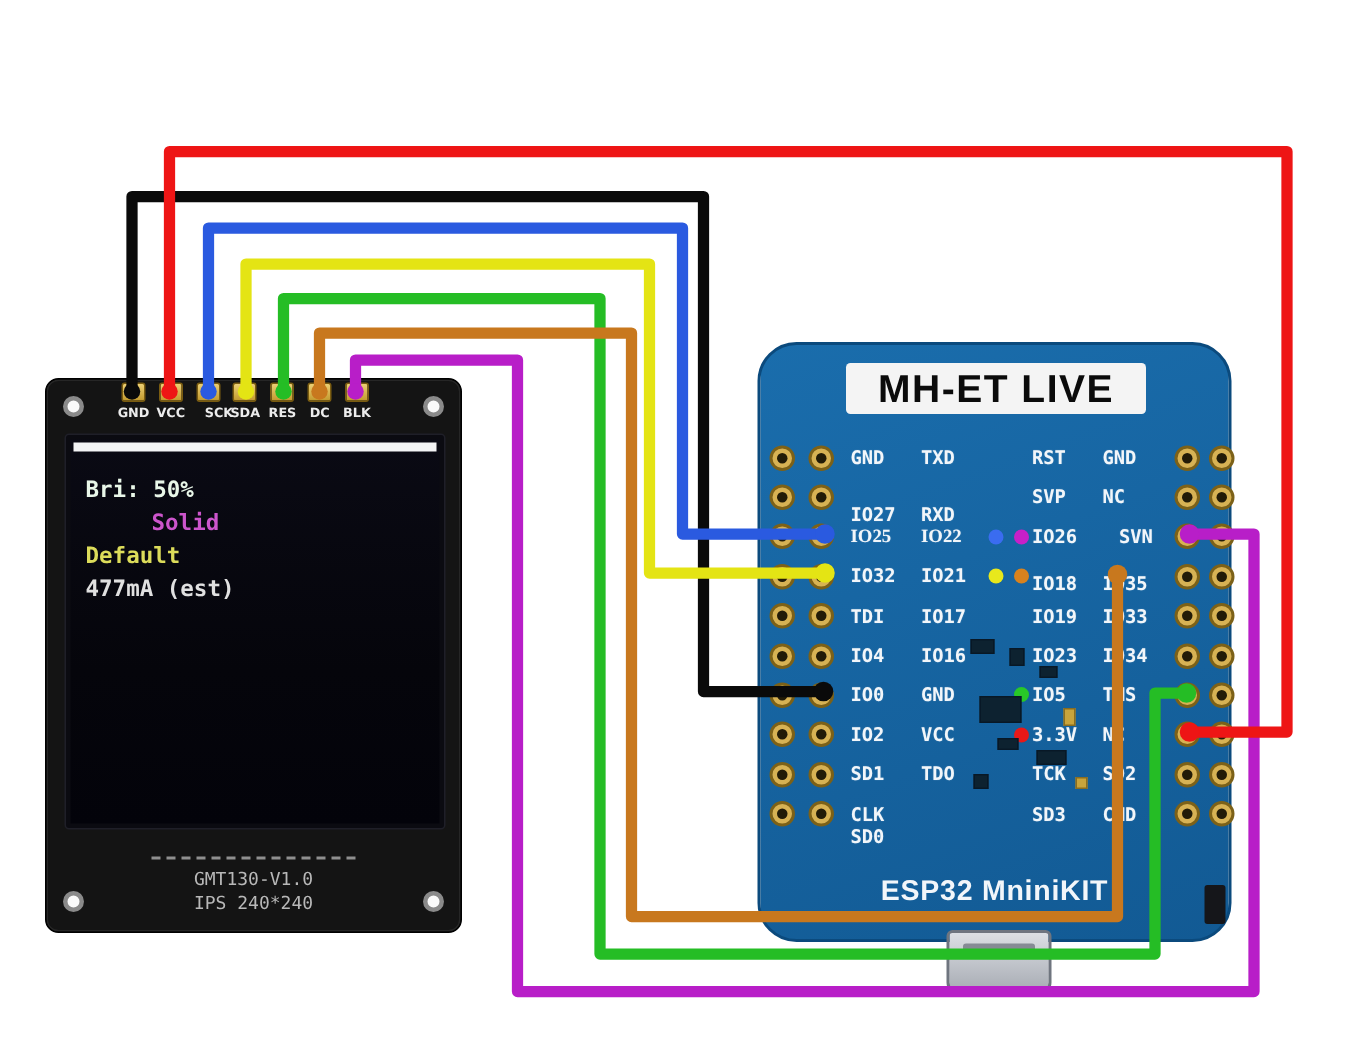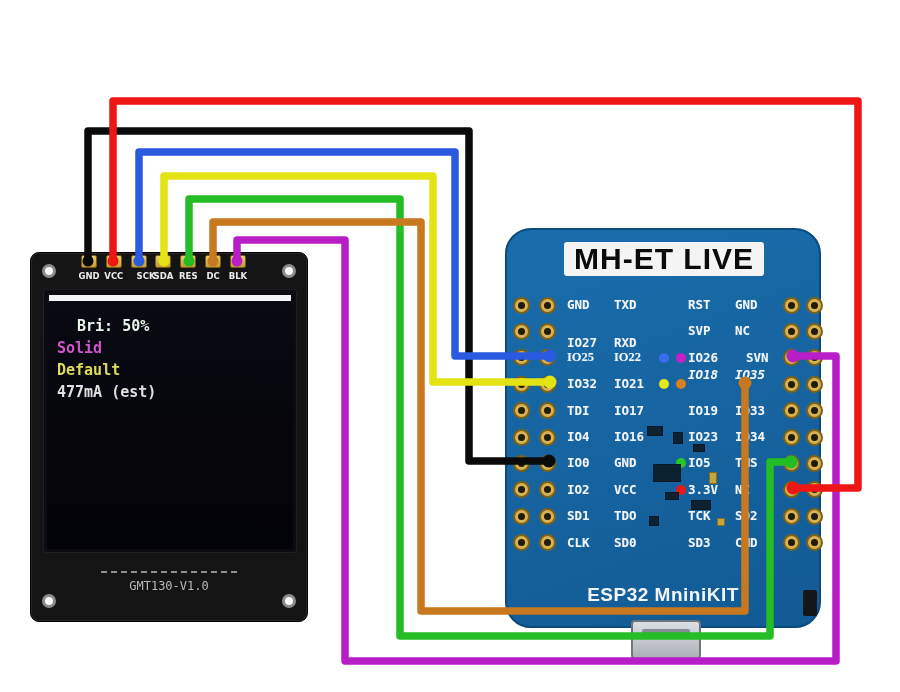--- a/index.html
+++ b/index.html
@@ -26,21 +26,21 @@
                font-weight:bold;font-size:15px;line-height:22px;white-space:pre;}
   .silk-dash{position:absolute;left:70px;top:318px;width:136px;border-top:2px dashed #8f8f8f;}
   .model-text{position:absolute;left:0;width:100%;text-align:center;color:#b8b8b8;
               font-family:"DejaVu Sans Mono",monospace;font-size:12px;}
 
   
   #esp32{position:absolute;left:505px;top:228px;width:316px;height:400px;
          background:linear-gradient(160deg,#1a6dac,#125a94);border:2px solid #0b4a7d;
          border-radius:26px;box-sizing:border-box;}
   .brand{position:absolute;left:57px;top:12px;width:200px;height:34px;background:#f4f4f4;border-radius:3px;
-         display:flex;align-items:center;justify-content:center;font-size:30px;font-weight:bold;
+         display:flex;align-items:center;justify-content:center;font-size:26px;font-weight:bold;
          color:#0b0b0b;letter-spacing:1px;}
   .hole{position:absolute;width:17px;height:17px;border-radius:50%;background:#d7b254;
         border:2px solid #7c6118;box-sizing:border-box;}
   .hole-in{width:7px;height:7px;margin:3px auto 0 auto;border-radius:50%;background:#221b07;}
   .pin-row{position:absolute;display:flex;font-family:"DejaVu Sans Mono",monospace;font-weight:bold;
            font-size:12.5px;color:#f2f6fa;white-space:pre;text-shadow:0 0 1px rgba(255,255,255,.25);}
   .pin-row .w{width:47px;display:inline-block;}
   .marker{position:absolute;width:10px;height:10px;border-radius:50%;}
   .comp{position:absolute;background:#0d2230;border:1px solid #081826;box-sizing:border-box;}
   .comp.gold{background:#c8a43c;border-color:#8a6d1f;}
@@ -79,26 +79,27 @@
         <div class="pin-label" style="left: 144.32px;">RES</div>
         <div class="pad" style="left: 174.15px;"></div>
         <div class="pin-label" style="left: 169.15px;">DC</div>
         <div class="pad" style="left: 198.98px;"></div>
         <div class="pin-label" style="left: 193.98px;">BLK</div>
       </div>
 
     <div class="screen">
       <div class="glass">
         <div class="white-strip"></div>
-        <div class="screen-text" id="screenText"><div style="color: rgb(233, 247, 233); margin-left: 20px;">Bri: 50%</div><div style="color: rgb(204, 85, 204);">Solid</div><div style="color: rgb(220, 220, 90);">Default</div><div style="color: rgb(224, 224, 224);">477mA (est)</div></div>
+        <div class="screen-text" id="screenText"><div style="color: rgb(233, 247, 233);">Bri: 50%</div><div style="color: rgb(204, 85, 204); margin-left: 44px;">Solid</div><div style="color: rgb(220, 220, 90);">Default</div><div style="color: rgb(224, 224, 224);">477mA (est)</div></div>
       </div>
     </div>
 
     <div class="silk-dash"></div>
     <div class="model-text" style="top:326px">GMT130-V1.0</div>
+    <div class="model-text" style="top:342px">IPS 240*240</div>
   </div>
 
   <div id="esp32">
     <div class="brand">MH-ET LIVE</div>
     <div id="holes">
         <div class="hole" style="left: 5.5px; top: 66.5px;">
           <div class="hole-in"></div>
         </div>
         <div class="hole" style="left: 31.5px; top: 66.5px;">
           <div class="hole-in"></div>
@@ -221,25 +222,25 @@
     <div id="pinLabels">
         <div class="pin-row" style="left: 60px; top: 67px;"><span class="w">GND</span><span>TXD</span></div>
         <div class="pin-row" style="left: 60px; top: 93.4px; margin-top: 12px;"><span class="w">IO27</span><span>RXD</span></div>
         <div class="pin-row" style="left: 60px; top: 119.8px; font-family: Liberation Serif, serif;"><span class="w">IO25</span><span>IO22</span></div>
         <div class="pin-row" style="left: 60px; top: 146.2px;"><span class="w">IO32</span><span>IO21</span></div>
         <div class="pin-row" style="left: 60px; top: 172.6px;"><span class="w">TDI</span><span>IO17</span></div>
         <div class="pin-row" style="left: 60px; top: 199px;"><span class="w">IO4</span><span>IO16</span></div>
         <div class="pin-row" style="left: 60px; top: 225.4px;"><span class="w">IO0</span><span>GND</span></div>
         <div class="pin-row" style="left: 60px; top: 251.8px;"><span class="w">IO2</span><span>VCC</span></div>
         <div class="pin-row" style="left: 60px; top: 278.2px;"><span class="w">SD1</span><span>TDO</span></div>
-        <div class="pin-row" style="left: 60px; top: 304.6px;"><span class="w">CLK</span><span>SD0</span></div>
+        <div class="pin-row" style="left: 60px; top: 304.6px; flex-direction: column;"><span class="w">CLK</span><span>SD0</span></div>
         <div class="pin-row" style="left: 181px; top: 67px;"><span class="w">RST</span><span>GND</span></div>
         <div class="pin-row" style="left: 181px; top: 93.4px;"><span class="w">SVP</span><span>NC</span></div>
         <div class="pin-row" style="left: 181px; top: 119.8px; gap: 11px;"><span class="w">IO26</span><span>SVN</span></div>
-        <div class="pin-row" style="left: 181px; top: 137px; font-style: italic;"><span class="w">IO18</span><span>IO35</span></div>
+        <div class="pin-row" style="left: 181px; top: 151px;"><span class="w">IO18</span><span>IO35</span></div>
         <div class="pin-row" style="left: 181px; top: 172.6px;"><span class="w">IO19</span><span>IO33</span></div>
         <div class="pin-row" style="left: 181px; top: 199px;"><span class="w">IO23</span><span>IO34</span></div>
         <div class="pin-row" style="left: 181px; top: 225.4px;"><span class="w">IO5</span><span>TMS</span></div>
         <div class="pin-row" style="left: 181px; top: 251.8px;"><span class="w">3.3V</span><span>NC</span></div>
         <div class="pin-row" style="left: 181px; top: 278.2px;"><span class="w">TCK</span><span>SD2</span></div>
         <div class="pin-row" style="left: 181px; top: 304.6px;"><span class="w">SD3</span><span>CMD</span></div>
       </div>
     <div id="markers">
         <div class="marker" style="left: 152px; top: 122.8px; background: rgb(58, 108, 240);"></div>
         <div class="marker" style="left: 152px; top: 149.2px; background: rgb(232, 232, 28);"></div>

